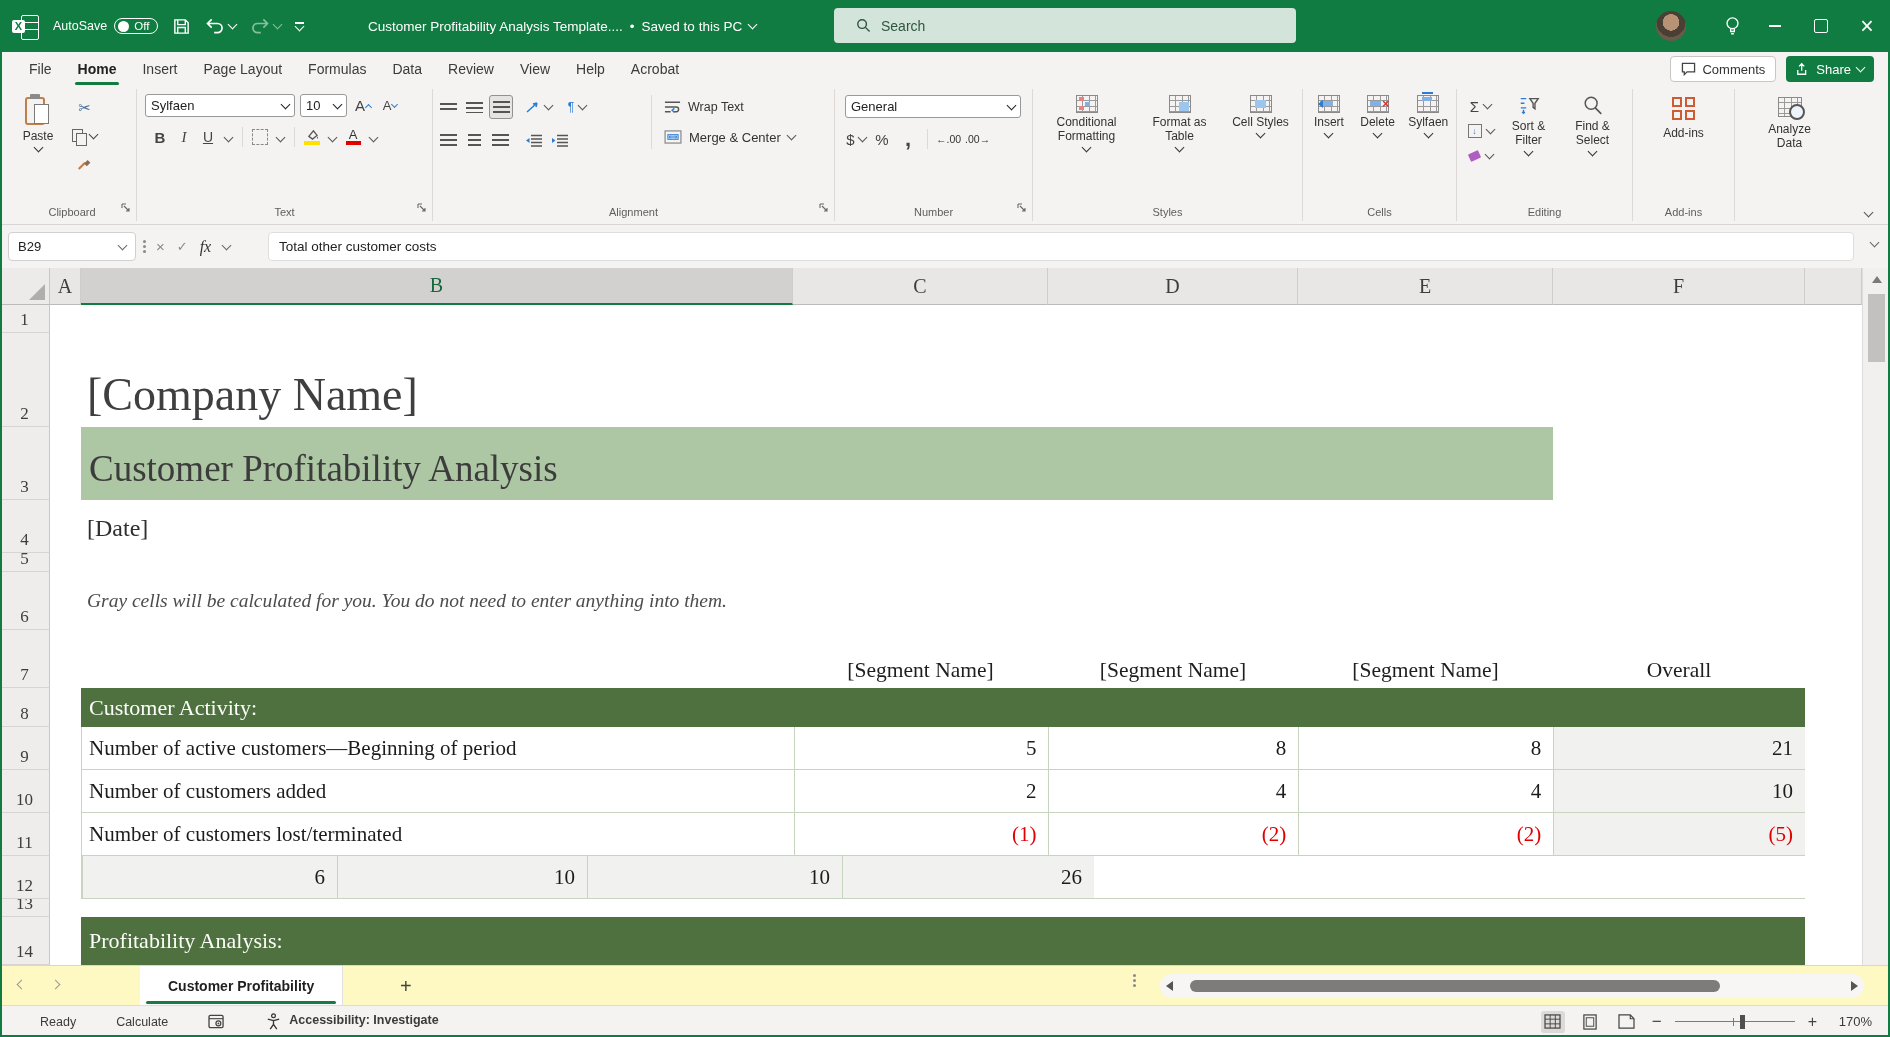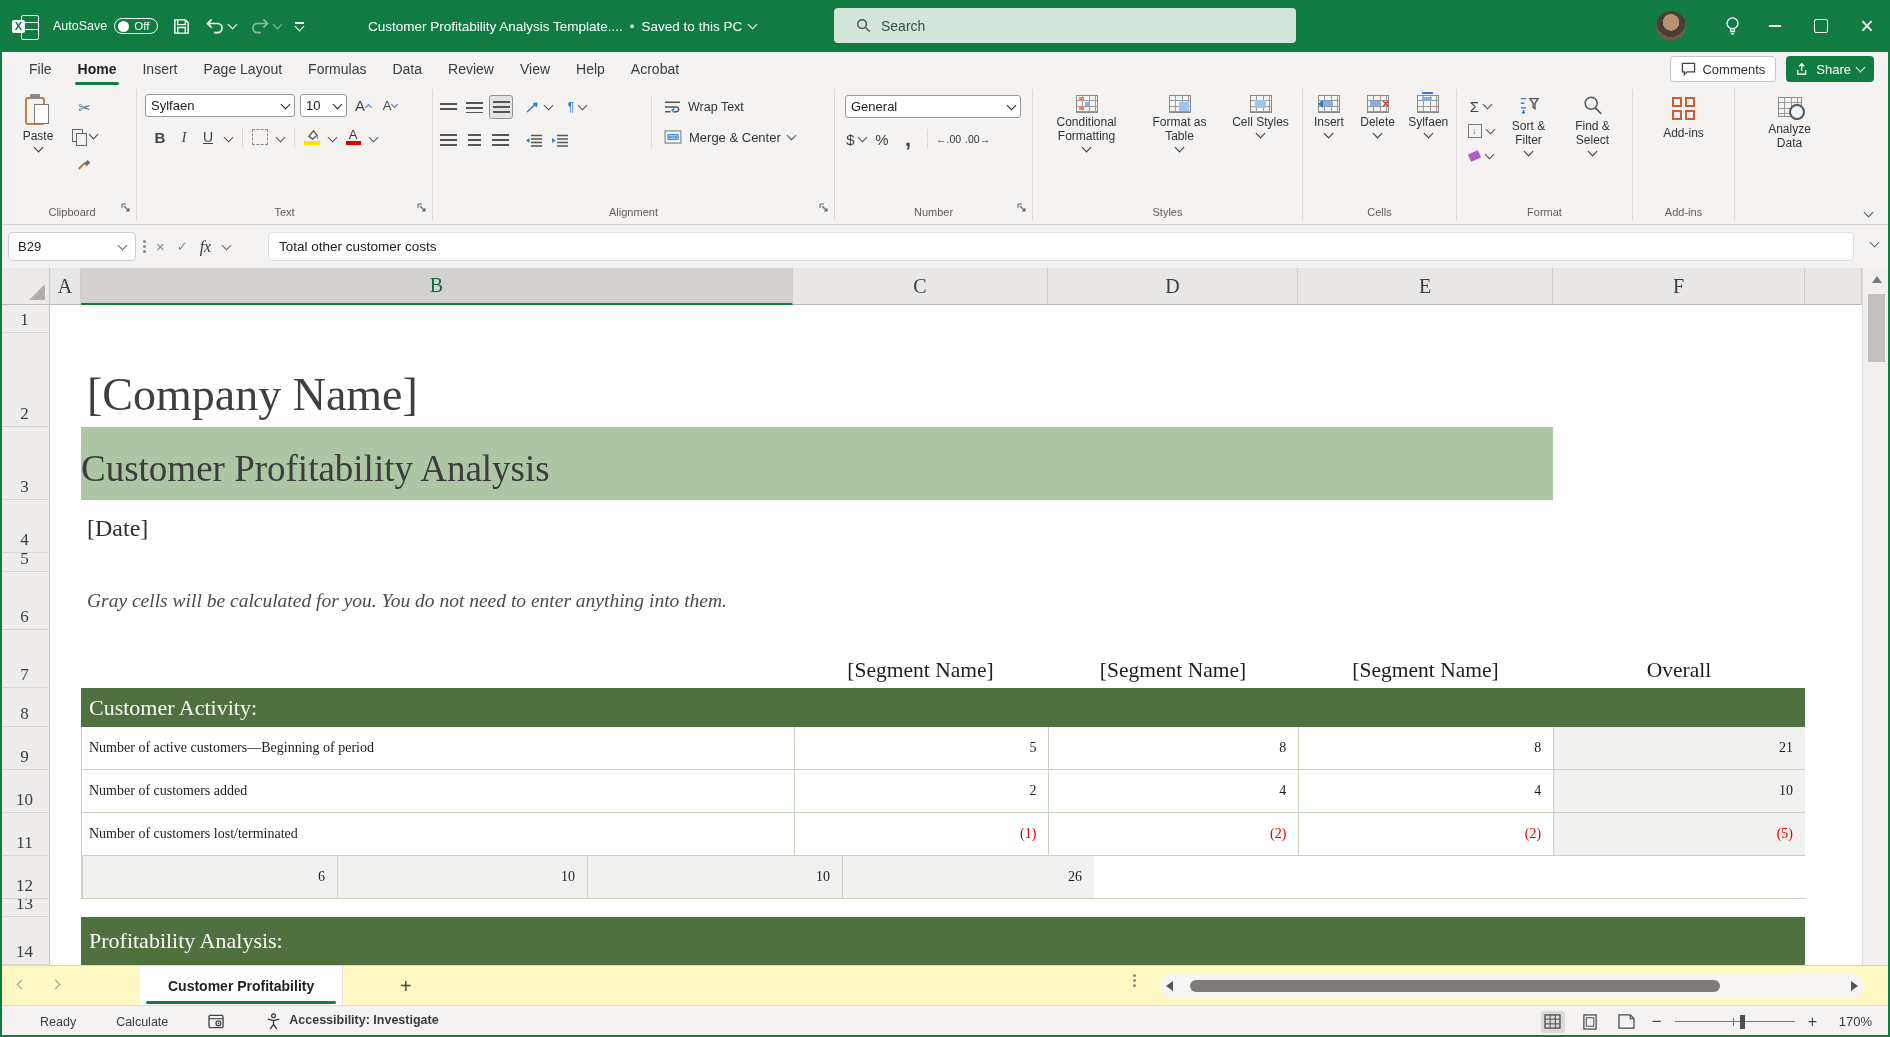--- a/index.html
+++ b/index.html
@@ -75,21 +75,21 @@
 
   
   .grid{position:absolute;left:0;top:268px;width:1890px;height:697px;background:#fff;overflow:hidden;}
   .ch{position:absolute;top:0;height:37px;box-sizing:border-box;background:#e9e7e5;border-right:1px solid #cfcdcb;border-bottom:1px solid #bdbbb9;display:flex;align-items:center;justify-content:center;font-size:20px;color:#3d3d3d;}
   .ch.sel{background:#d3d1d0;color:#15683B;border-bottom:2px solid #107C41;}
   .corner{position:absolute;left:0;top:0;width:50px;height:37px;background:#edebe9;border-right:1px solid #c9c7c5;border-bottom:1px solid #bdbbb9;box-sizing:border-box;}
   .corner span{position:absolute;right:4px;bottom:4px;width:0;height:0;border-left:16px solid transparent;border-bottom:16px solid #b0aeac;}
   .rh{position:absolute;left:0;width:50px;box-sizing:border-box;background:#efedec;border-right:1px solid #c9c7c5;border-bottom:1px solid #d7d5d3;display:flex;align-items:flex-end;justify-content:center;font-size:17px;color:#3d3d3d;overflow:hidden;padding-bottom:2px;}
   .band{position:absolute;box-sizing:border-box;}
   .trow{position:absolute;left:81px;width:1724px;height:43px;display:flex;box-sizing:border-box;border-bottom:1px solid #c6d4c0;border-left:1px solid #c6d4c0;}
-  .tcell{box-sizing:border-box;height:100%;display:flex;align-items:center;font-size:14px;color:#1c1c1c;}
+  .tcell{box-sizing:border-box;height:100%;display:flex;align-items:center;font-size:21px;color:#1c1c1c;}
   .tcell.lbl{width:712px;padding-left:7px;}
   .tcell.val{justify-content:flex-end;padding-right:12px;border-left:1px solid #c6d4c0;}
   .w-c{width:255px;} .w-d{width:250px;} .w-e{width:255px;} .w-f{width:252px;}
   .gray{background:#f1f1f0;}
   .neg .val{color:#E00000;}
   .segrow span{position:absolute;text-align:center;font-size:21.5px;color:#1e1e1e;bottom:8px;}
   .vscroll{position:absolute;right:0;top:0;width:28px;height:697px;background:#f1f0ef;border-left:1px solid #dedddb;box-sizing:border-box;}
   .vscroll .up{position:absolute;left:9px;top:8px;width:0;height:0;border-left:5px solid transparent;border-right:5px solid transparent;border-bottom:7px solid #7a7a7a;}
   .vscroll .thumb{position:absolute;left:5px;top:26px;width:17px;height:68px;background:#c3c1bf;}
 
@@ -511,21 +511,21 @@
         </div>
         <div class="bigbtn" style="width:58px">
           <svg width="22" height="22" viewBox="0 0 24 24">
               <circle cx="10" cy="9" r="6.5" fill="none" stroke="#555" stroke-width="1.6"></circle>
               <path d="M14.5 14 L21 20.5" stroke="#555" stroke-width="1.8"></path>
             </svg>
           <span>Find &amp; Select</span>
           <span class="chev"></span>
         </div>
       </div>
-      <span class="glabel">Format</span>
+      <span class="glabel">Editing</span>
     </div>
 
     <div class="group" style="width:102px">
       <div class="bigbtn" style="margin:6px auto 0;width:70px">
         <span style="display:grid;grid-template-columns:10px 10px;grid-gap:3px;">
           <span style="width:10px;height:10px;border:2.2px solid #cf5b32;box-sizing:border-box"></span>
             <span style="width:10px;height:10px;border:2.2px solid #cf5b32;box-sizing:border-box"></span>
             <span style="width:10px;height:10px;border:2.2px solid #cf5b32;box-sizing:border-box"></span>
             <span style="width:10px;height:10px;border:2.2px solid #cf5b32;box-sizing:border-box"></span>
         </span>
@@ -587,21 +587,21 @@
     <div class="rh" style="top:420px;height:39px">8</div>
     <div class="rh" style="top:459px;height:43px">9</div>
     <div class="rh" style="top:502px;height:43px">10</div>
     <div class="rh" style="top:545px;height:43px">11</div>
     <div class="rh" style="top:588px;height:43px">12</div>
     <div class="rh" style="top:631px;height:18px">13</div>
     <div class="rh" style="top:649px;height:48px">14</div>
 
     <div class="band" style="left:87px;top:65px;height:94px;display:flex;align-items:flex-end;font-size:46px;color:#3f3f3f;padding-bottom:6px">[Company Name]</div>
 
-    <div class="band" style="left:81px;top:159px;width:1472px;height:73px;background:#ADC6A3;display:flex;align-items:flex-end;font-size:37px;color:#3c3c3c;padding:0 0 10px 0">Customer Profitability Analysis</div>
+    <div class="band" style="left:81px;top:159px;width:1472px;height:73px;background:#ADC6A3;display:flex;align-items:flex-end;font-size:37px;color:#3c3c3c;padding:0 0 10px 8px">Customer Profitability Analysis</div>
 
     <div class="band" style="left:87px;top:232px;height:53px;display:flex;align-items:flex-end;font-size:24px;color:#2f2f2f;padding-bottom:11px">[Date]</div>
 
     <div class="band" style="left:87px;top:304px;height:58px;display:flex;align-items:center;font-size:19.5px;font-style:italic;color:#4c4c4c">Gray cells will be calculated for you. You do not need to enter anything into them.</div>
 
     <div class="segrow">
       <span class="band" style="left:793px;top:362px;width:255px;height:58px;line-height:80px">[Segment Name]</span>
       <span class="band" style="left:1048px;top:362px;width:250px;height:58px;line-height:80px">[Segment Name]</span>
       <span class="band" style="left:1298px;top:362px;width:255px;height:58px;line-height:80px">[Segment Name]</span>
       <span class="band" style="left:1553px;top:362px;width:252px;height:58px;line-height:80px">Overall</span>

